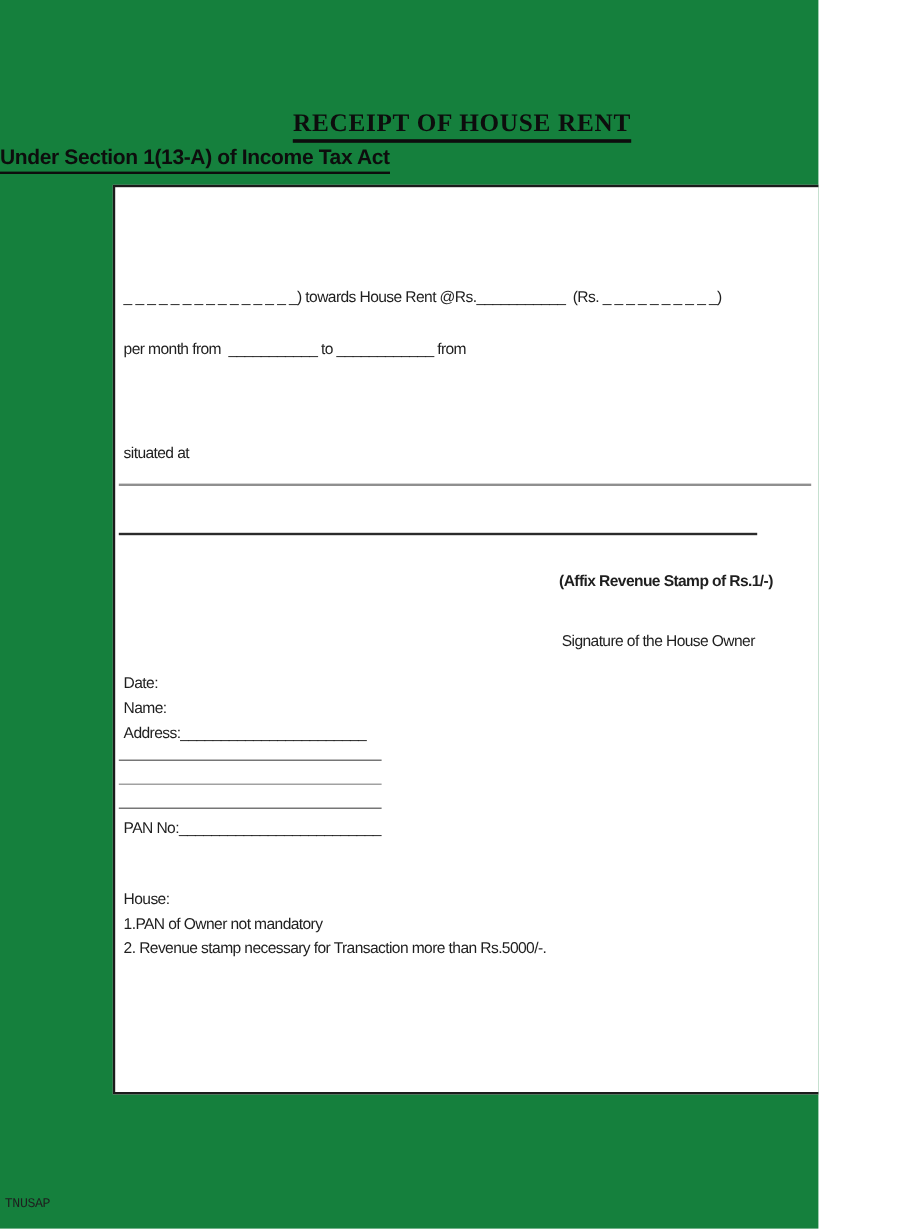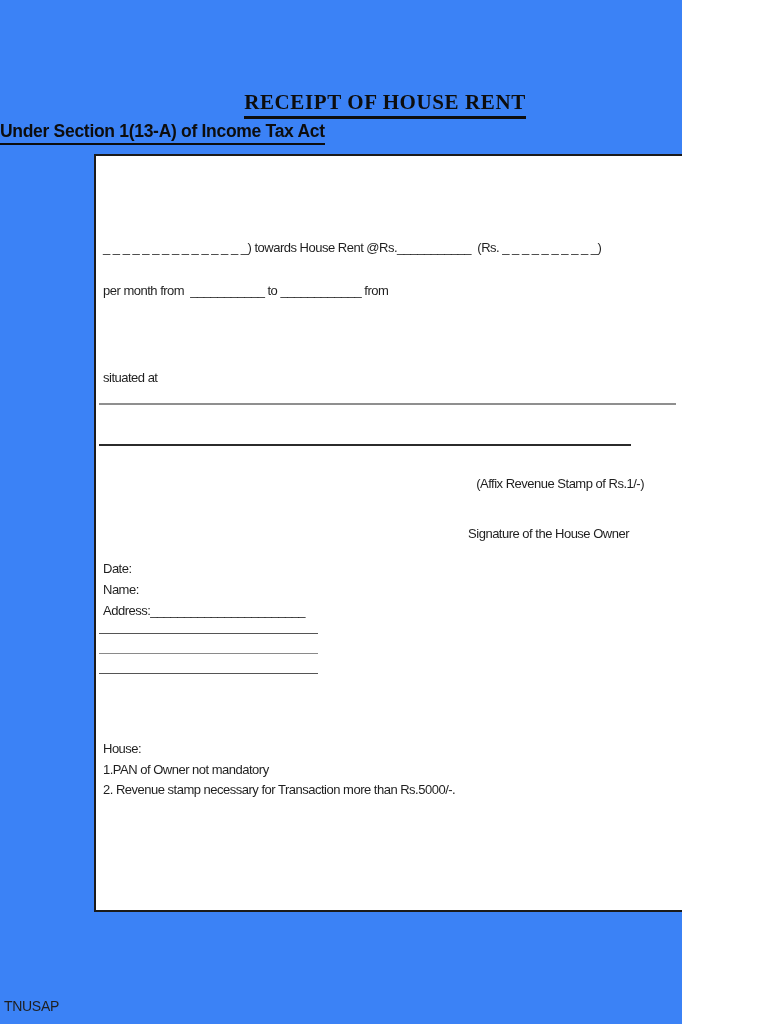--- a/index.html
+++ b/index.html
@@ -1,20 +1,20 @@
 <!DOCTYPE html>
 <html><head>
 <meta charset="utf-8">
 <style>
   html, body { margin: 0; padding: 0; background: #ffffff; }
   .page {
     position: relative;
     width: 682px;
     height: 1024px;
-    background: #3b82f6;
+    background: #15803d;
     overflow: hidden;
     font-family: "Liberation Sans", sans-serif;
     color: #1a1a1a;
   }
   .title-wrap {
     position: absolute;
     top: 90px;
     left: 0;
     width: 770px;
     text-align: center;
@@ -72,23 +72,24 @@
   .rule-1 { left: 3px; top: 247px; width: 577px; border-bottom: 2px solid #8f8f8f; }
   .rule-2 { left: 3px; top: 288px; width: 532px; border-bottom: 2px solid #2b2b2b; }
   .addr-rule { left: 3px; width: 219px; border-bottom: 1.4px solid #555555; }
   .addr-rule-1 { top: 477px; }
   .addr-rule-2 { top: 497px; border-bottom-color: #8a8a8a; }
   .addr-rule-3 { top: 517px; }
   .footer-mark {
     position: absolute;
     left: 4px;
     top: 998px;
-    font-size: 14px;
+    font-size: 11px;
     letter-spacing: -0.3px;
     color: #1f1f1f;
+    font-family: Liberation Mono, monospace;
   }
 </style>
 </head>
 <body>
 
 <div class="page">
 
   <div class="title-wrap">
     <span class="doc-title">RECEIPT OF HOUSE RENT</span>
   </div>
@@ -104,36 +105,37 @@
 
     <p class="ln left-col" style="top: 127px;">per month from  ___________ to ____________ from</p>
 
 
     <p class="ln left-col" style="top: 214px;">situated at</p>
 
     <div class="blank-rule rule-1"></div>
 
     <div class="blank-rule rule-2"></div>
 
-    <p class="ln" style="top: 320px; right: 42px;">(Affix Revenue Stamp of Rs.1/-)</p>
+    <p class="ln" style="top: 320px; right: 42px; font-weight: bold;">(Affix Revenue Stamp of Rs.1/-)</p>
 
     <p class="ln" style="top: 370px; right: 57px;">Signature of the House Owner</p>
 
     <p class="ln left-col" style="top: 405px;">Date:</p>
 
     <p class="ln left-col" style="top: 426px;">Name:</p>
 
     <p class="ln left-col" style="top: 447px;">Address:_______________________</p>
 
     <div class="blank-rule addr-rule addr-rule-1"></div>
 
     <div class="blank-rule addr-rule addr-rule-2"></div>
 
     <div class="blank-rule addr-rule addr-rule-3"></div>
 
+    <p class="ln left-col" style="top: 526px;">PAN No:_________________________</p>
 
     <p class="ln left-col" style="top: 585px;">House:</p>
 
     <p class="ln left-col" style="top: 606px;">1.PAN of Owner not mandatory</p>
 
     <p class="ln left-col" style="top: 626px;">2. Revenue stamp necessary for Transaction more than Rs.5000/-.</p>
 
   </div>
 
   <div class="footer-mark">TNUSAP</div>

